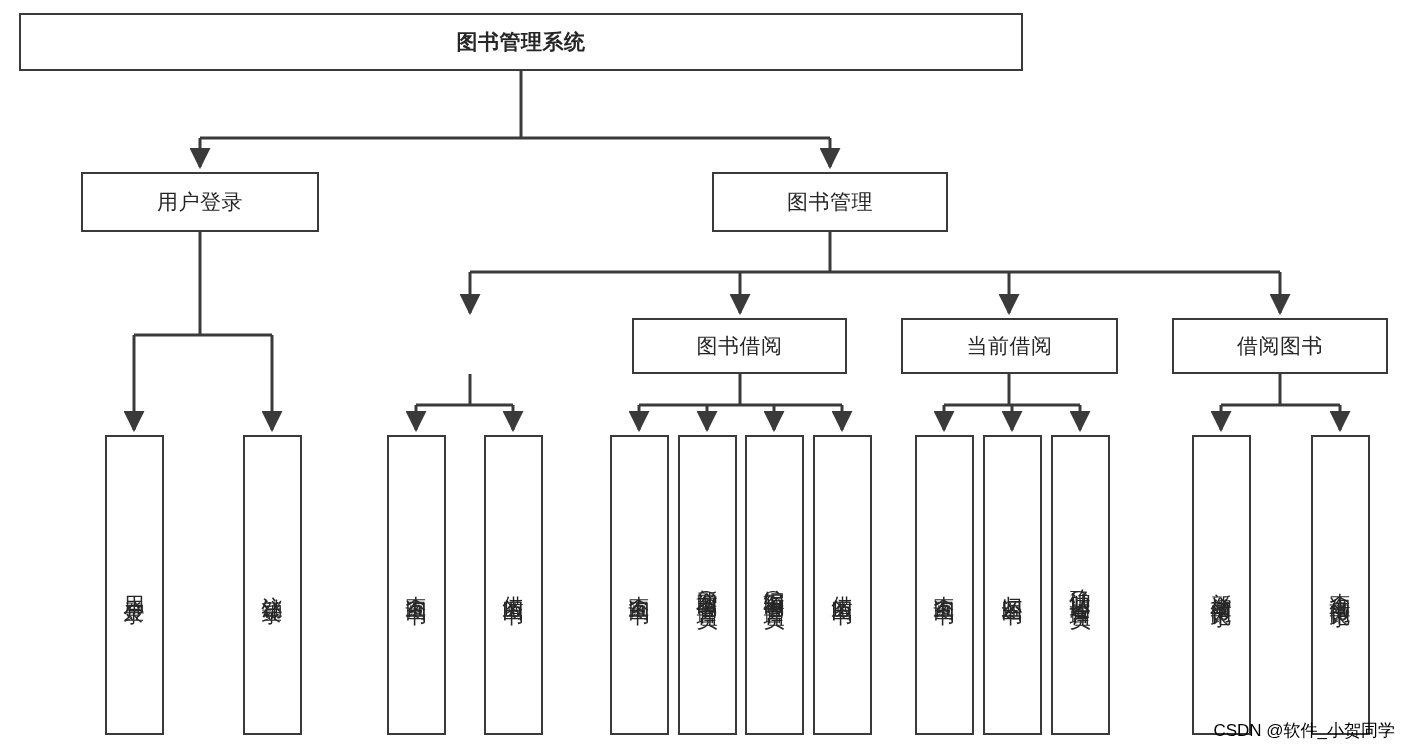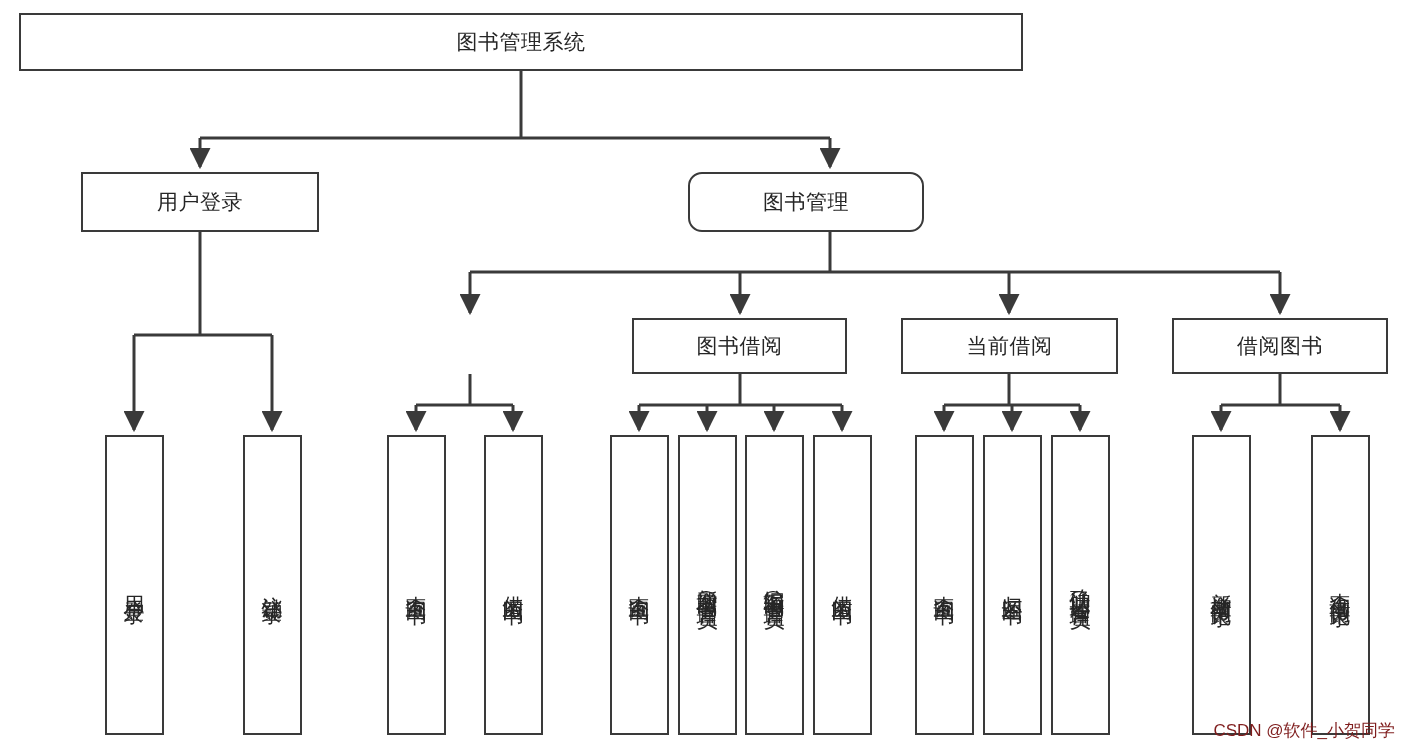--- a/index.html
+++ b/index.html
@@ -55,21 +55,21 @@
     font-size: 21px;
     letter-spacing: 3px;
     line-height: 1;
     max-height: 100%;
   }
   .watermark {
     position: absolute;
     right: 10px;
     bottom: 5px;
     font-size: 17px;
-    color: #7f1d1d;
+    color: #000000;
     white-space: nowrap;
     user-select: none;
   }
 </style>
 </head>
 <body>
 
 <div id="canvas">
 
   <svg id="edges" viewBox="0 0 1405 747" xmlns="http://www.w3.org/2000/svg">
@@ -115,29 +115,29 @@
       <path d="M 1012 405 L 1012 430" marker-end="url(#arrow)"></path>
       <path d="M 1080 405 L 1080 430" marker-end="url(#arrow)"></path>
 
       <path d="M 1280 374 L 1280 405"></path>
       <path d="M 1221 405 L 1340 405"></path>
       <path d="M 1221 405 L 1221 430" marker-end="url(#arrow)"></path>
       <path d="M 1340 405 L 1340 430" marker-end="url(#arrow)"></path>
     </g>
   </svg>
 
-  <div class="node h-node" style="left:19px; top:13px; width:1004px; height:58px;">
+  <div class="node h-node" style="left:19px; top:13px; width:1004px; height:58px;font-weight:bold;">
     <span class="node-label">图书管理系统</span>
   </div>
 
   <div class="node h-node" style="left:81px; top:172px; width:238px; height:60px;">
     <span class="node-label">用户登录</span>
   </div>
 
-  <div class="node h-node" style="left:688px; top:172px; width:236px; height:60px;border-radius:14px;">
+  <div class="node h-node" style="left:712px; top:172px; width:236px; height:60px;">
     <span class="node-label">图书管理</span>
   </div>
 
 
   <div class="node h-node" style="left:901px; top:318px; width:217px; height:56px;">
     <span class="node-label">当前借阅</span>
   </div>
 
   <div class="node h-node" style="left:632px; top:318px; width:215px; height:56px;">
     <span class="node-label">图书借阅</span>

